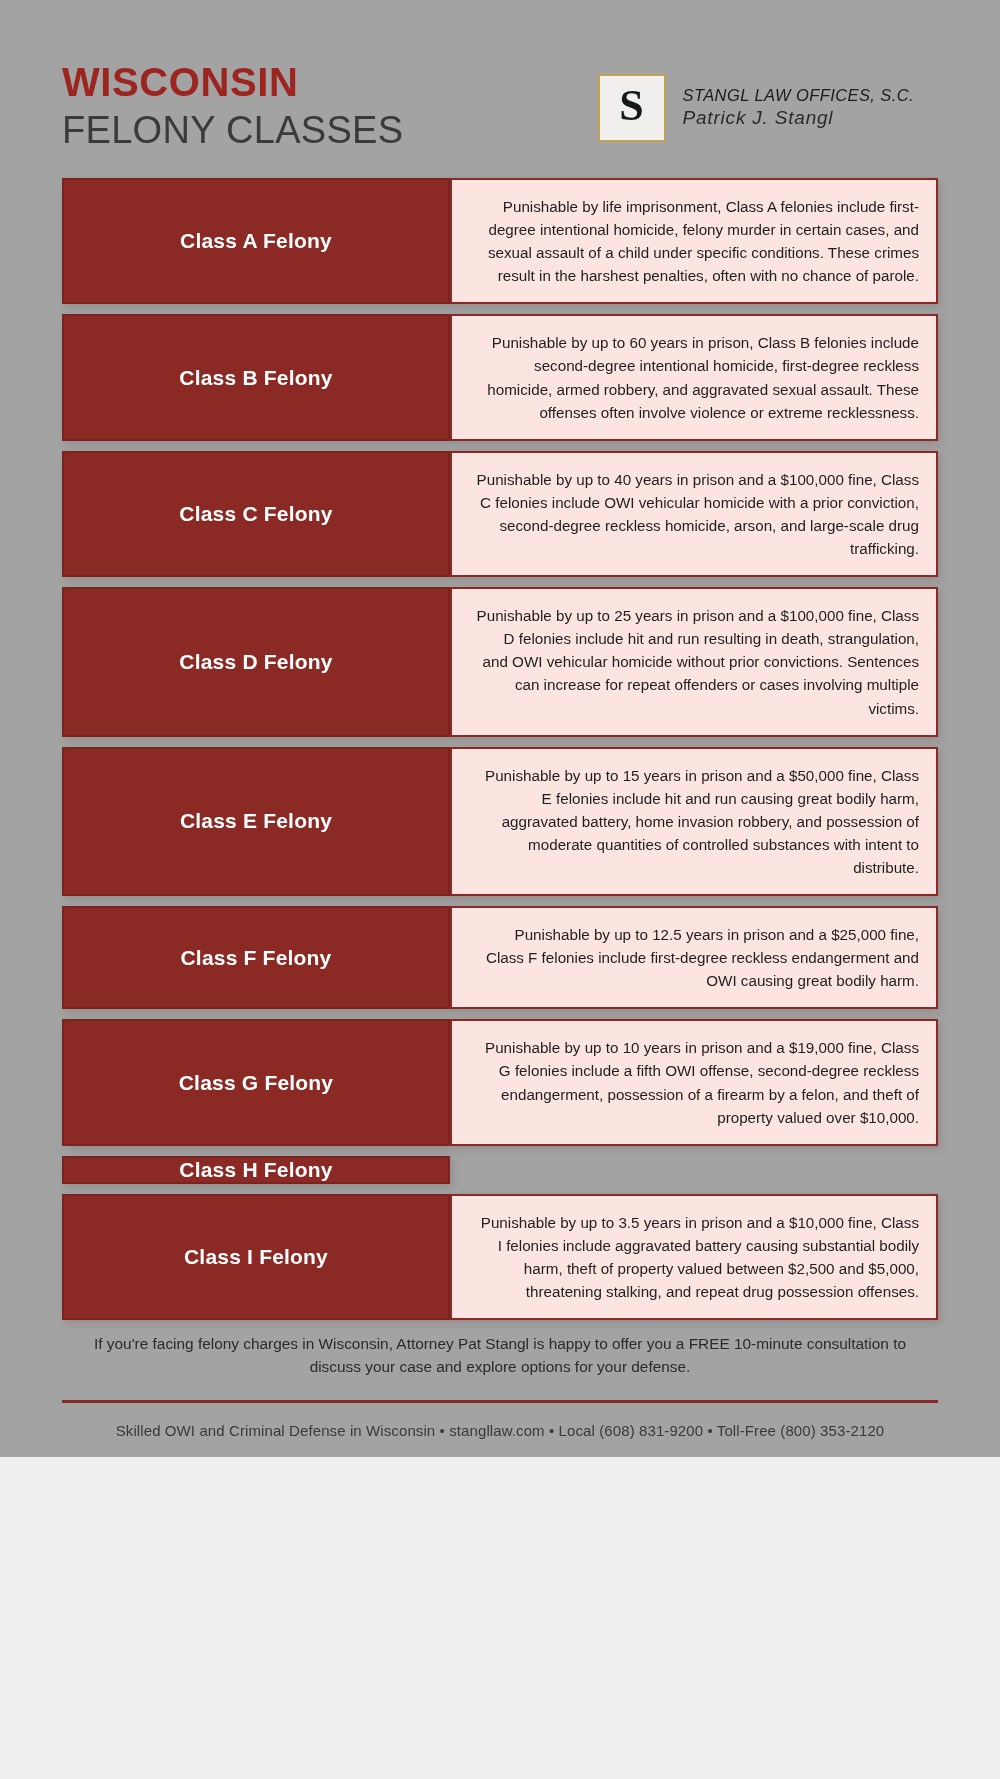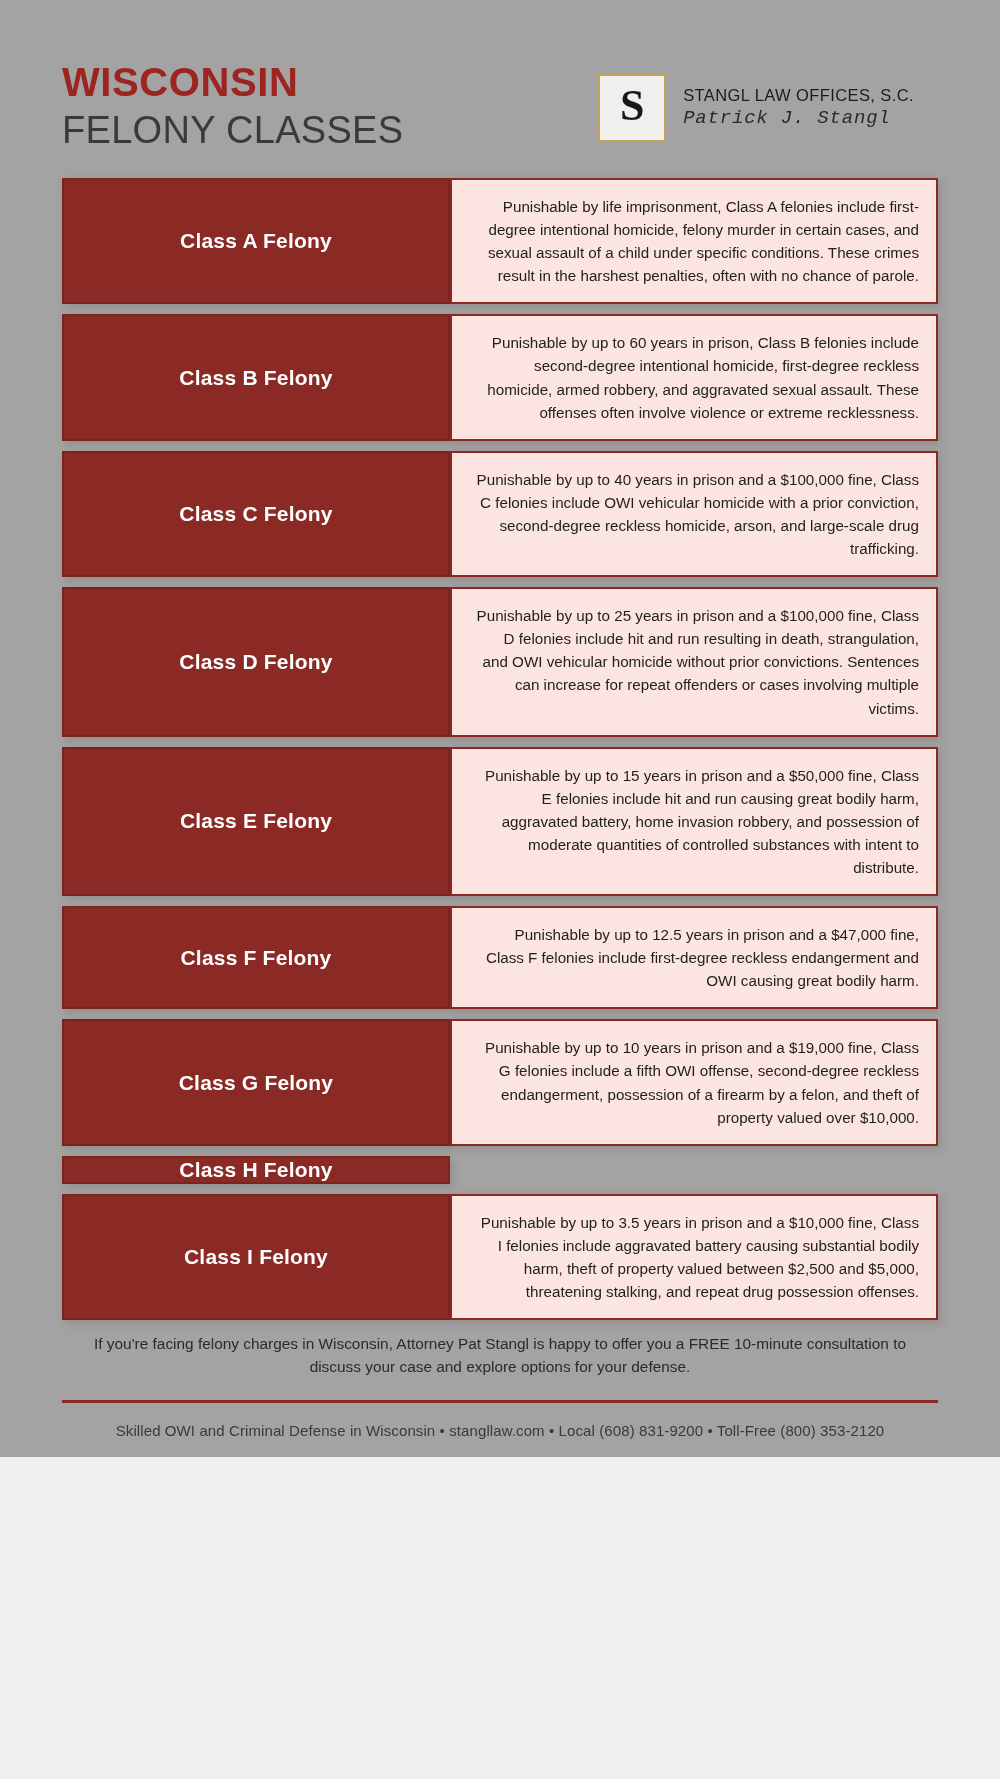--- a/index.html
+++ b/index.html
@@ -78,23 +78,24 @@
     display: flex;
     flex-direction: column;
     justify-content: center;
     gap: 2px;
   }
   .logo-firm {
     font-size: 16.5px;
     letter-spacing: 0.4px;
     color: #1c1c1c;
     font-family: "Liberation Sans", sans-serif;
+    font-style: italic;
   }
   .logo-person {
-    font-family: Liberation Mono, monospace;
+    font-family: Liberation Sans, sans-serif;
     font-style: italic;
     font-size: 19px;
     color: #2a2a2a;
     letter-spacing: 0.8px;
   }
 
   
   .table {
     margin: 29px 62px 0 62px;
   }
@@ -213,21 +214,21 @@
     <div class="row">
       <div class="cell-class">Class E Felony</div>
       <div class="cell-desc">
         <p>Punishable by up to 15 years in prison and a $50,000 fine, Class E felonies include hit and run causing great bodily harm, aggravated battery, home invasion robbery, and possession of moderate quantities of controlled substances with intent to distribute.</p>
       </div>
     </div>
 
     <div class="row">
       <div class="cell-class">Class F Felony</div>
       <div class="cell-desc">
-        <p>Punishable by up to 12.5 years in prison and a $47,000 fine, Class F felonies include first-degree reckless endangerment and OWI causing great bodily harm.</p>
+        <p>Punishable by up to 12.5 years in prison and a $25,000 fine, Class F felonies include first-degree reckless endangerment and OWI causing great bodily harm.</p>
       </div>
     </div>
 
     <div class="row">
       <div class="cell-class">Class G Felony</div>
       <div class="cell-desc">
         <p>Punishable by up to 10 years in prison and a $19,000 fine, Class G felonies include a fifth OWI offense, second-degree reckless endangerment, possession of a firearm by a felon, and theft of property valued over $10,000.</p>
       </div>
     </div>
 

